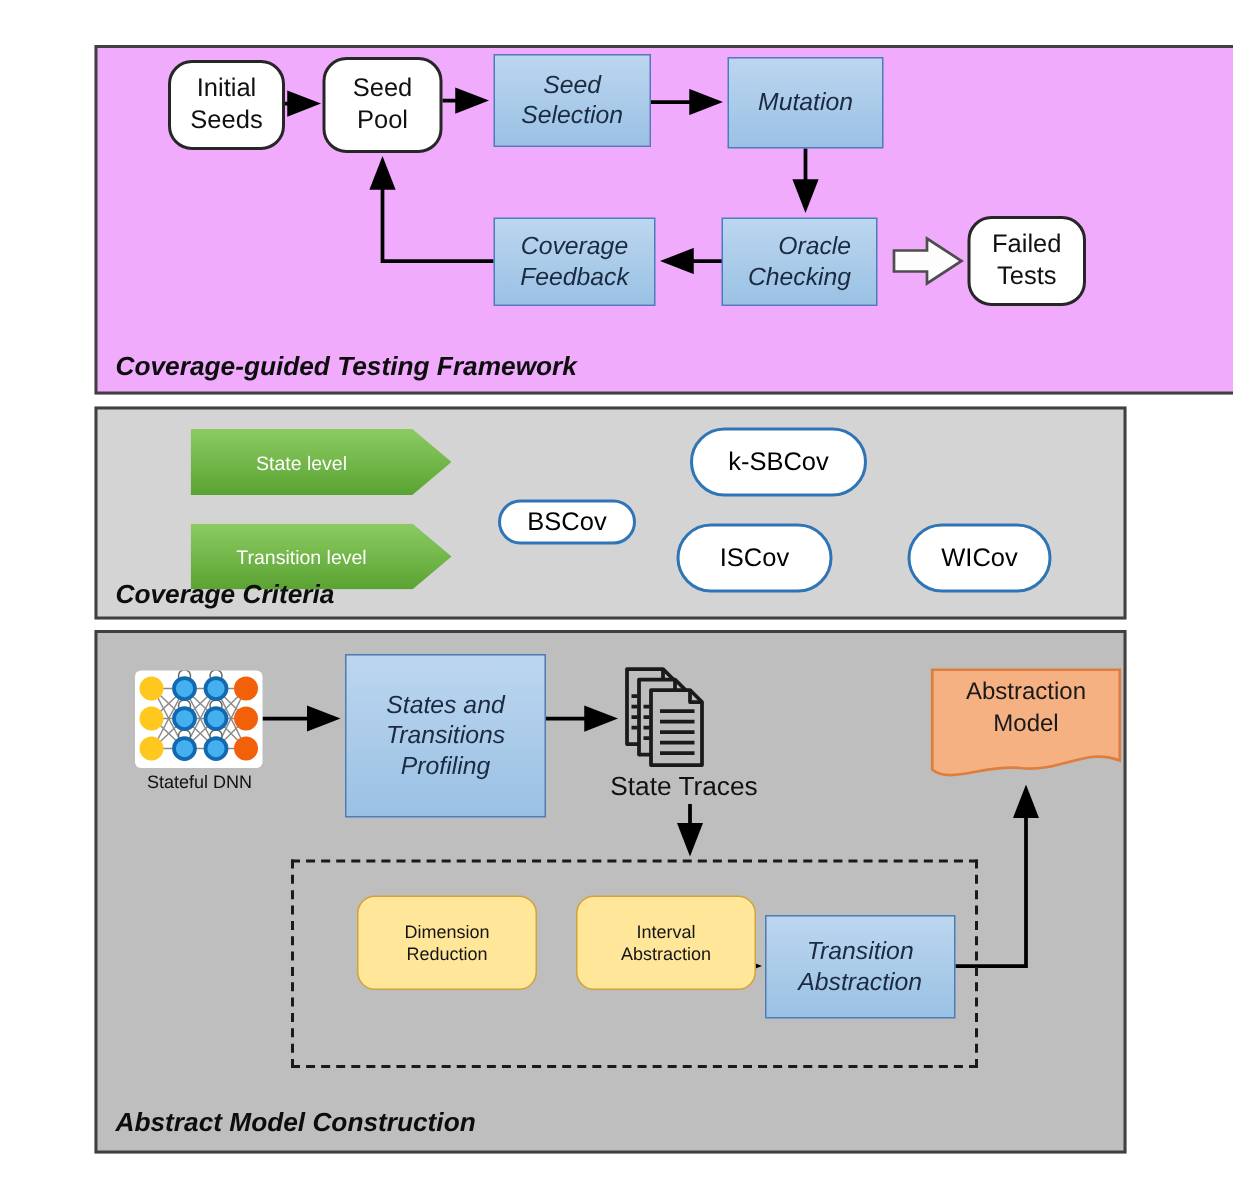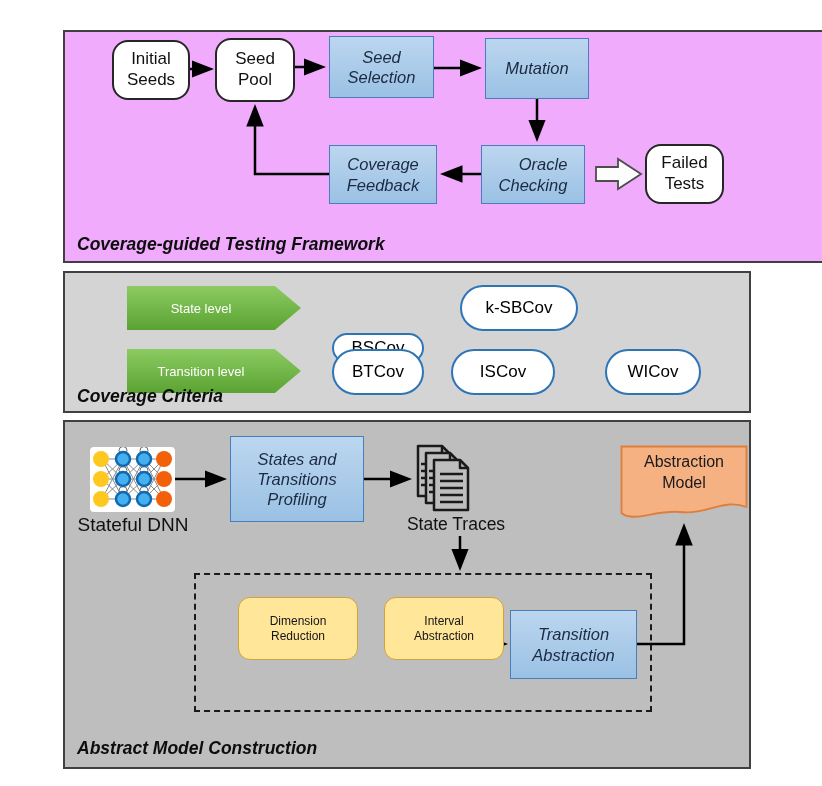--- a/index.html
+++ b/index.html
@@ -72,21 +72,20 @@
 
   <div class="panel-title" style="bottom:6px;">Coverage-guided Testing Framework</div>
 </div>
 
 <div class="panel" id="panel-criteria">
   <div class="level-arrow" style="left:62px; top:13px; width:174px; height:44px;">State level</div>
   <div class="pill" style="left:267px; top:12px; width:92px; height:30px;margin-top:48px;">BSCov</div>
   <div class="pill" style="left:395px; top:12px; width:118px; height:46px;">k-SBCov</div>
 
   <div class="level-arrow" style="left:62px; top:76px; width:174px; height:44px;">Transition level</div>
-  <div class="pill" style="left:267px; top:76px; width:92px; height:46px;">BTCov</div>
   <div class="pill" style="left:386px; top:76px; width:104px; height:46px;">ISCov</div>
   <div class="pill" style="left:540px; top:76px; width:96px; height:46px;">WICov</div>
 
   <div class="panel-title" style="bottom:4px;margin-top:40px;">Coverage Criteria</div>
 </div>
 
 <div class="panel" id="panel-construction">
   <svg class="arrow-layer" width="684" height="345" viewBox="0 0 684 345">
     <defs>
       <marker id="ah3" markerWidth="9" markerHeight="7" refX="7" refY="3.5" orient="auto">
@@ -149,23 +148,23 @@
         <circle cx="33" cy="52" r="7" fill="#45b0f0" stroke="#1269b0" stroke-width="2.5"></circle>
         <circle cx="54" cy="12" r="7" fill="#45b0f0" stroke="#1269b0" stroke-width="2.5"></circle>
         <circle cx="54" cy="32" r="7" fill="#45b0f0" stroke="#1269b0" stroke-width="2.5"></circle>
         <circle cx="54" cy="52" r="7" fill="#45b0f0" stroke="#1269b0" stroke-width="2.5"></circle>
         <circle cx="74" cy="12" r="8" fill="#f2600a"></circle>
           <circle cx="74" cy="32" r="8" fill="#f2600a"></circle>
           <circle cx="74" cy="52" r="8" fill="#f2600a"></circle>
       </g>
     </svg>
   </div>
-  <div class="free-label" style="left:0px; top:92px; width:136px; font-size:19px;">Stateful DNN</div>
-
-  <div class="node blue" style="left:165px; top:14px; width:134px; height:86px;">States and
+  <div class="free-label" style="left:0px; top:92px; width:136px; font-size:12px;">Stateful DNN</div>
+
+  <div class="node blue" style="left:165px; top:14px; width:134px; height:109px;">States and
 Transitions
 Profiling</div>
 
   <div style="position:absolute; left:350px; top:22px; width:68px; height:68px;">
     <svg width="68" height="68" viewBox="0 0 68 68">
       <g fill="#bebebe" stroke="#1a1a1a" stroke-width="2.5" stroke-linejoin="round">
         <path d="M3,2 L27,2 L35,10 L35,52 L3,52 Z"></path>
         <path d="M27,2 L27,10 L35,10" fill="none"></path>
         <path d="M11,9 L35,9 L43,17 L43,59 L11,59 Z"></path>
         <path d="M35,9 L35,17 L43,17" fill="none"></path>

